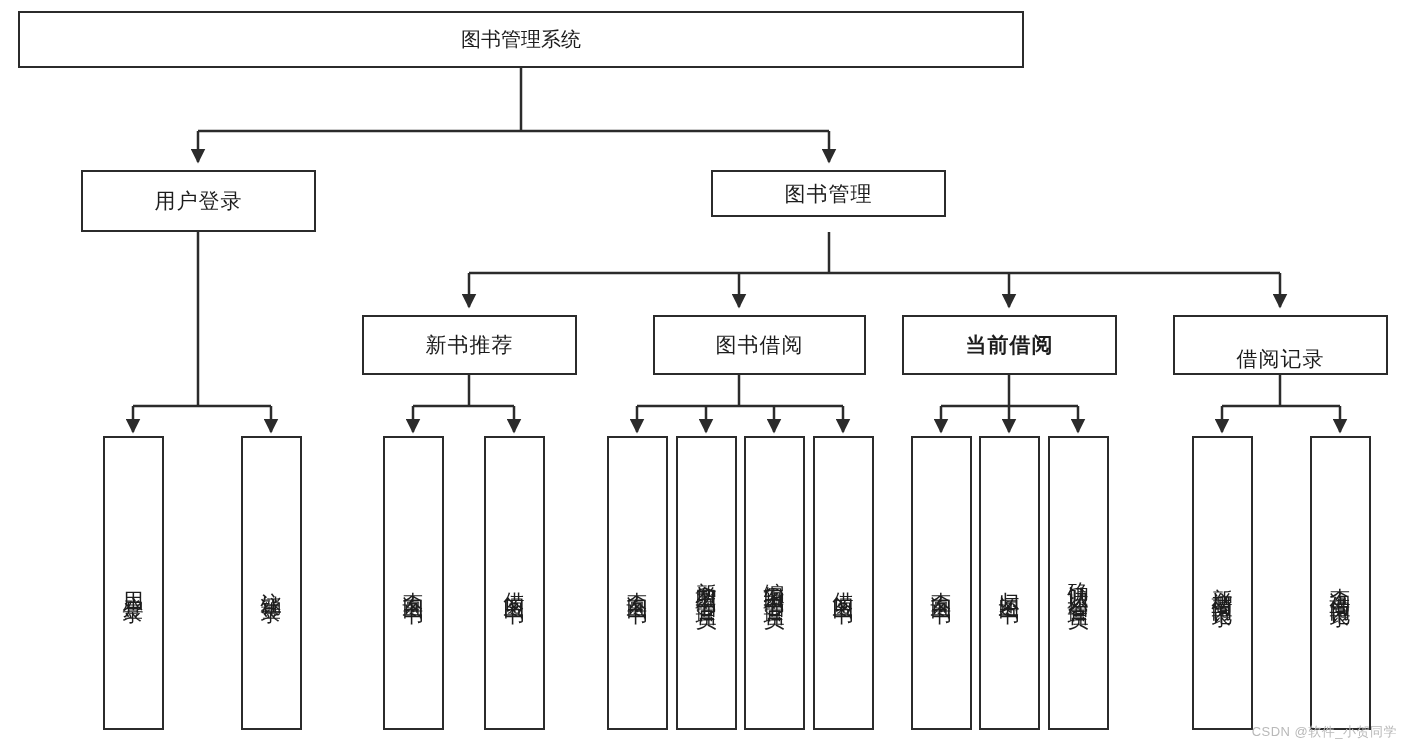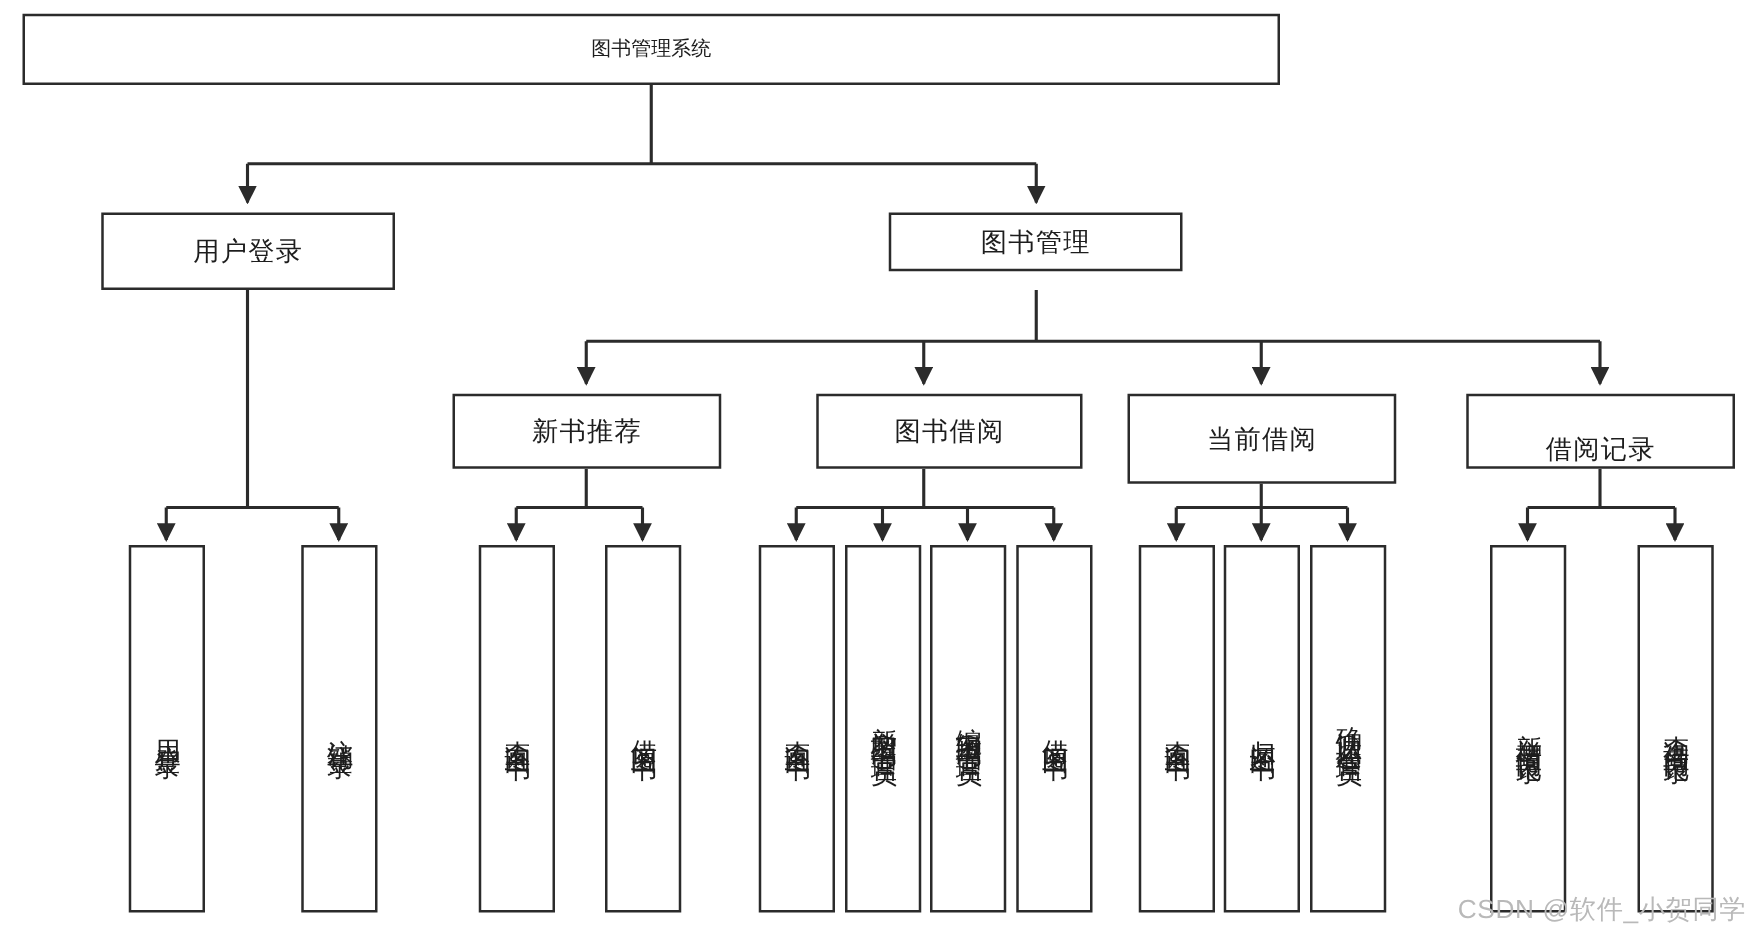--- a/index.html
+++ b/index.html
@@ -34,42 +34,42 @@
     display: flex;
     align-items: center;
     justify-content: center;
     color: #1d1d1d;
   }
   .node.h {
     font-size: 21px;
     letter-spacing: 1px;
   }
   .node.root {
-    font-size: 16px;
+    font-size: 20px;
   }
   .node.leaf {
     font-size: 21px;
   }
   .vlabel {
     writing-mode: vertical-rl;
     text-orientation: upright;
     letter-spacing: 4px;
     line-height: 1;
     white-space: nowrap;
     display: block;
   }
   .hlabel {
     white-space: nowrap;
     display: block;
   }
   .watermark {
     position: absolute;
     right: 8px;
     bottom: 6px;
-    font-size: 21px;
+    font-size: 13px;
     color: #b9b9b9;
     letter-spacing: 0.5px;
     white-space: nowrap;
     margin-top: 24px;
   }
 </style>
 </head>
 <body>
 
 <div id="canvas">
@@ -134,21 +134,21 @@
   <div class="node h" style="left:711px; top:170px; width:235px; height:47px;">
     <span class="hlabel">图书管理</span>
   </div>
 
   <div class="node h" style="left:362px; top:315px; width:215px; height:60px;justify-content:center;">
     <span class="hlabel">新书推荐</span>
   </div>
   <div class="node h" style="left:633px; top:315px; width:213px; height:60px;margin-left:20px;">
     <span class="hlabel">图书借阅</span>
   </div>
-  <div class="node h" style="left:902px; top:315px; width:215px; height:72px;">
+  <div class="node h" style="left:902px; top:315px; width:215px; height:60px;font-weight:bold;">
     <span class="hlabel">当前借阅</span>
   </div>
   <div class="node h" style="left:1173px; top:315px; width:215px; height:60px;align-items:flex-end;">
     <span class="hlabel">借阅记录</span>
   </div>
 
   <div class="node leaf" style="left:103px; top:436px; width:61px; height:294px;">
     <span class="vlabel">用户登录</span>
   </div>
   <div class="node leaf" style="left:241px; top:436px; width:61px; height:294px;">

